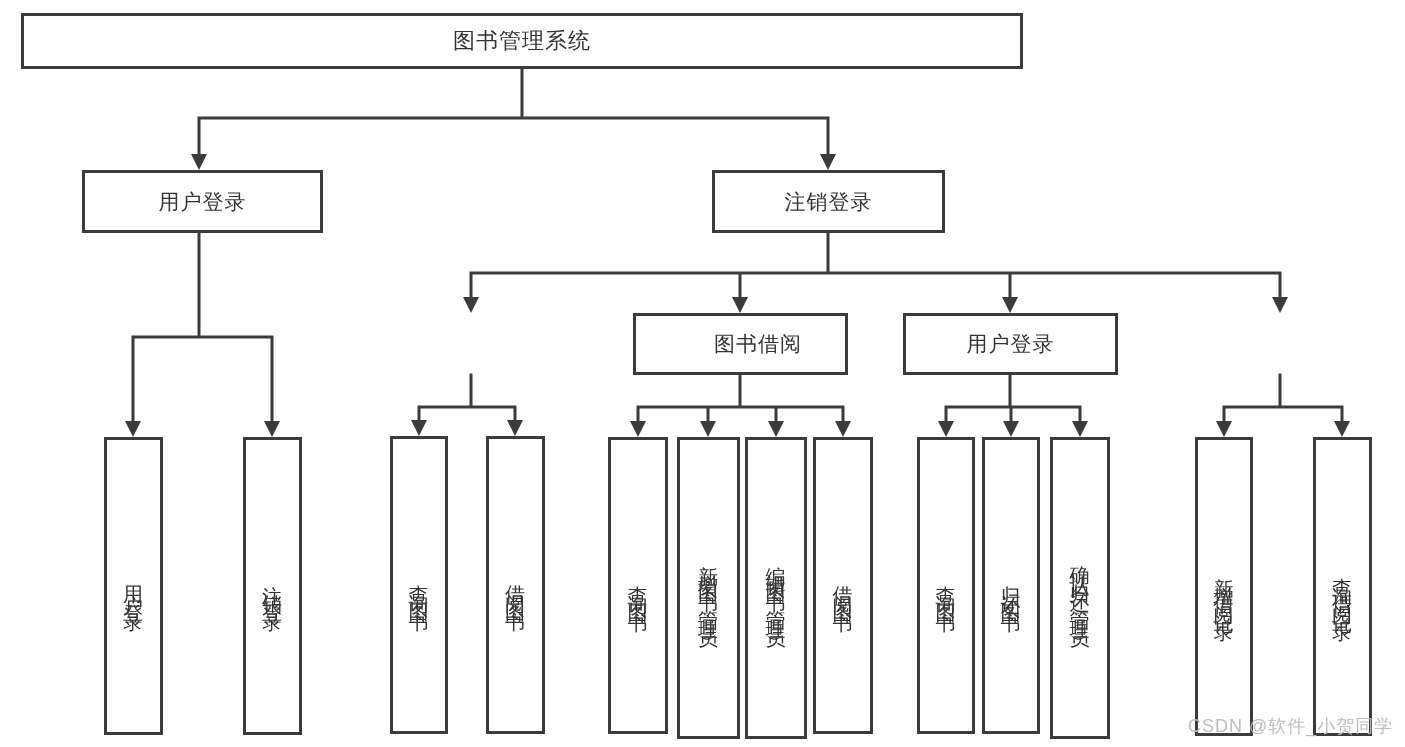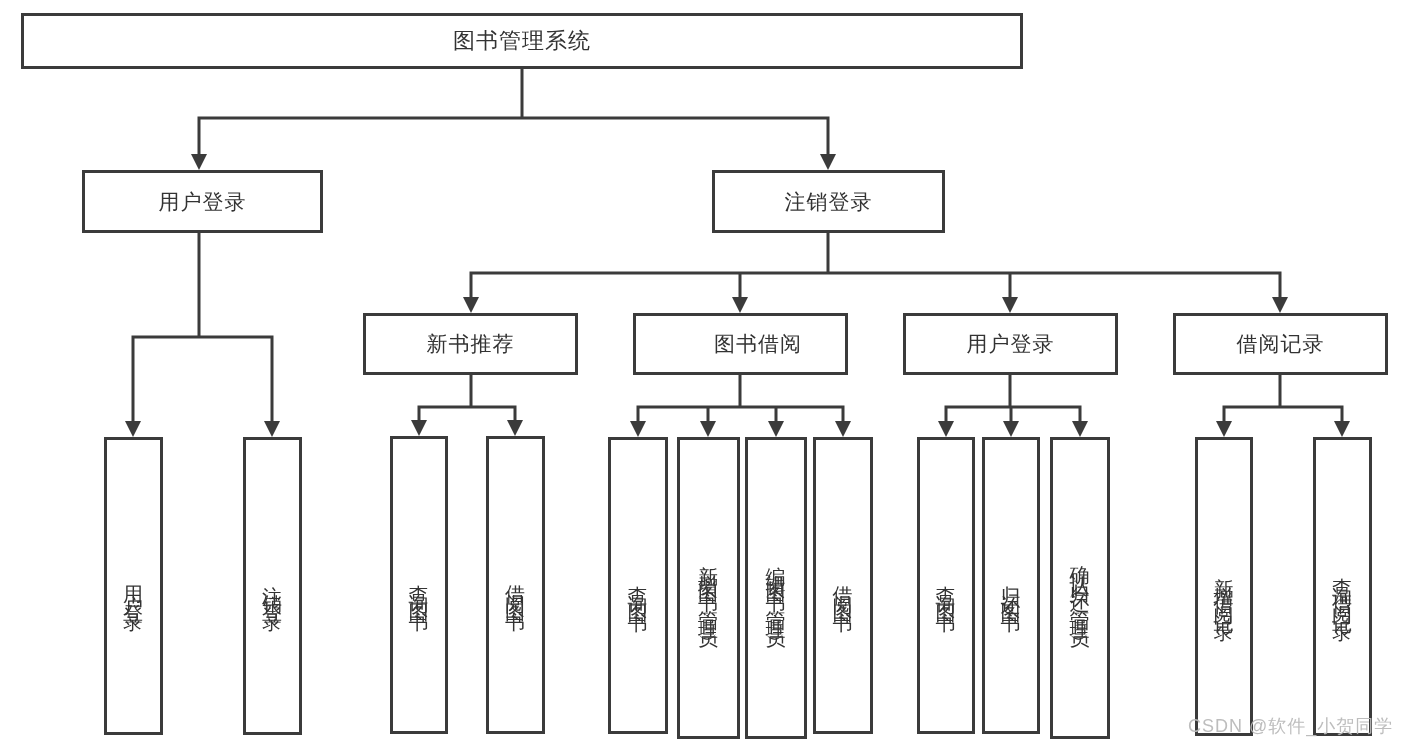--- a/index.html
+++ b/index.html
@@ -91,24 +91,22 @@
       <polygon points="1216,421 1232,421 1224,437"></polygon>
       <polygon points="1334,421 1350,421 1342,437"></polygon>
     </g>
   </svg>
 
   <div class="box root" style="left:21px; top:13px; width:1002px; height:56px;">图书管理系统</div>
 
   <div class="box" style="left:82px; top:170px; width:241px; height:63px;">用户登录</div>
   <div class="box" style="left:712px; top:170px; width:233px; height:63px;">注销登录</div>
 
-  <div class="box" style="left:363px; top:313px; width:215px; height:62px;">新书推荐</div>
   <div class="box" style="left:633px; top:313px; width:215px; height:62px;padding-left:35px;">图书借阅</div>
   <div class="box" style="left:903px; top:313px; width:215px; height:62px;">用户登录</div>
-  <div class="box" style="left:1173px; top:313px; width:215px; height:62px;">借阅记录</div>
 
   <div class="box vbox" style="left:104px; top:437px; width:59px; height:298px;">用户登录</div>
   <div class="box vbox" style="left:243px; top:437px; width:59px; height:298px;">注销登录</div>
 
   <div class="box vbox" style="left:390px; top:436px; width:58px; height:298px;">查询图书</div>
   <div class="box vbox" style="left:486px; top:436px; width:59px; height:298px;">借阅图书</div>
 
   <div class="box vbox" style="left:608px; top:437px; width:60px; height:297px;">查询图书</div>
   <div class="box vbox" style="left:677px; top:437px; width:63px; height:302px;">新增图书（管理员）</div>
   <div class="box vbox" style="left:745px; top:437px; width:62px; height:302px;">编辑图书（管理员）</div>

